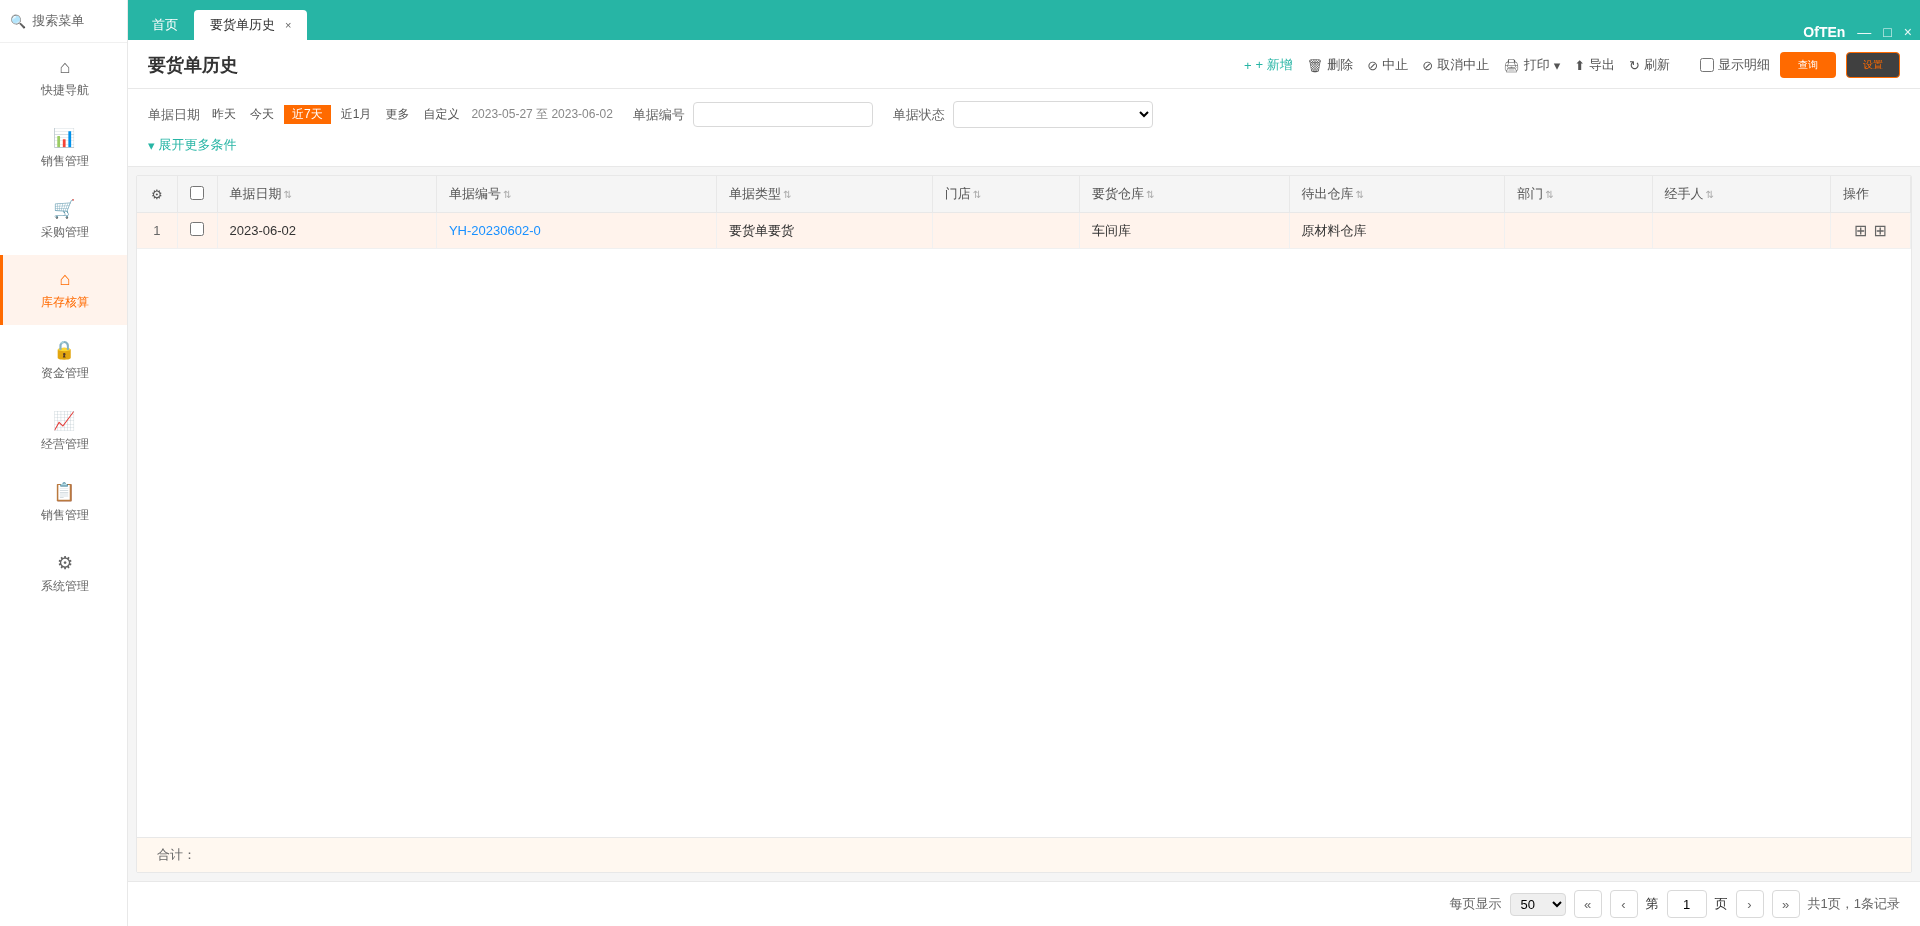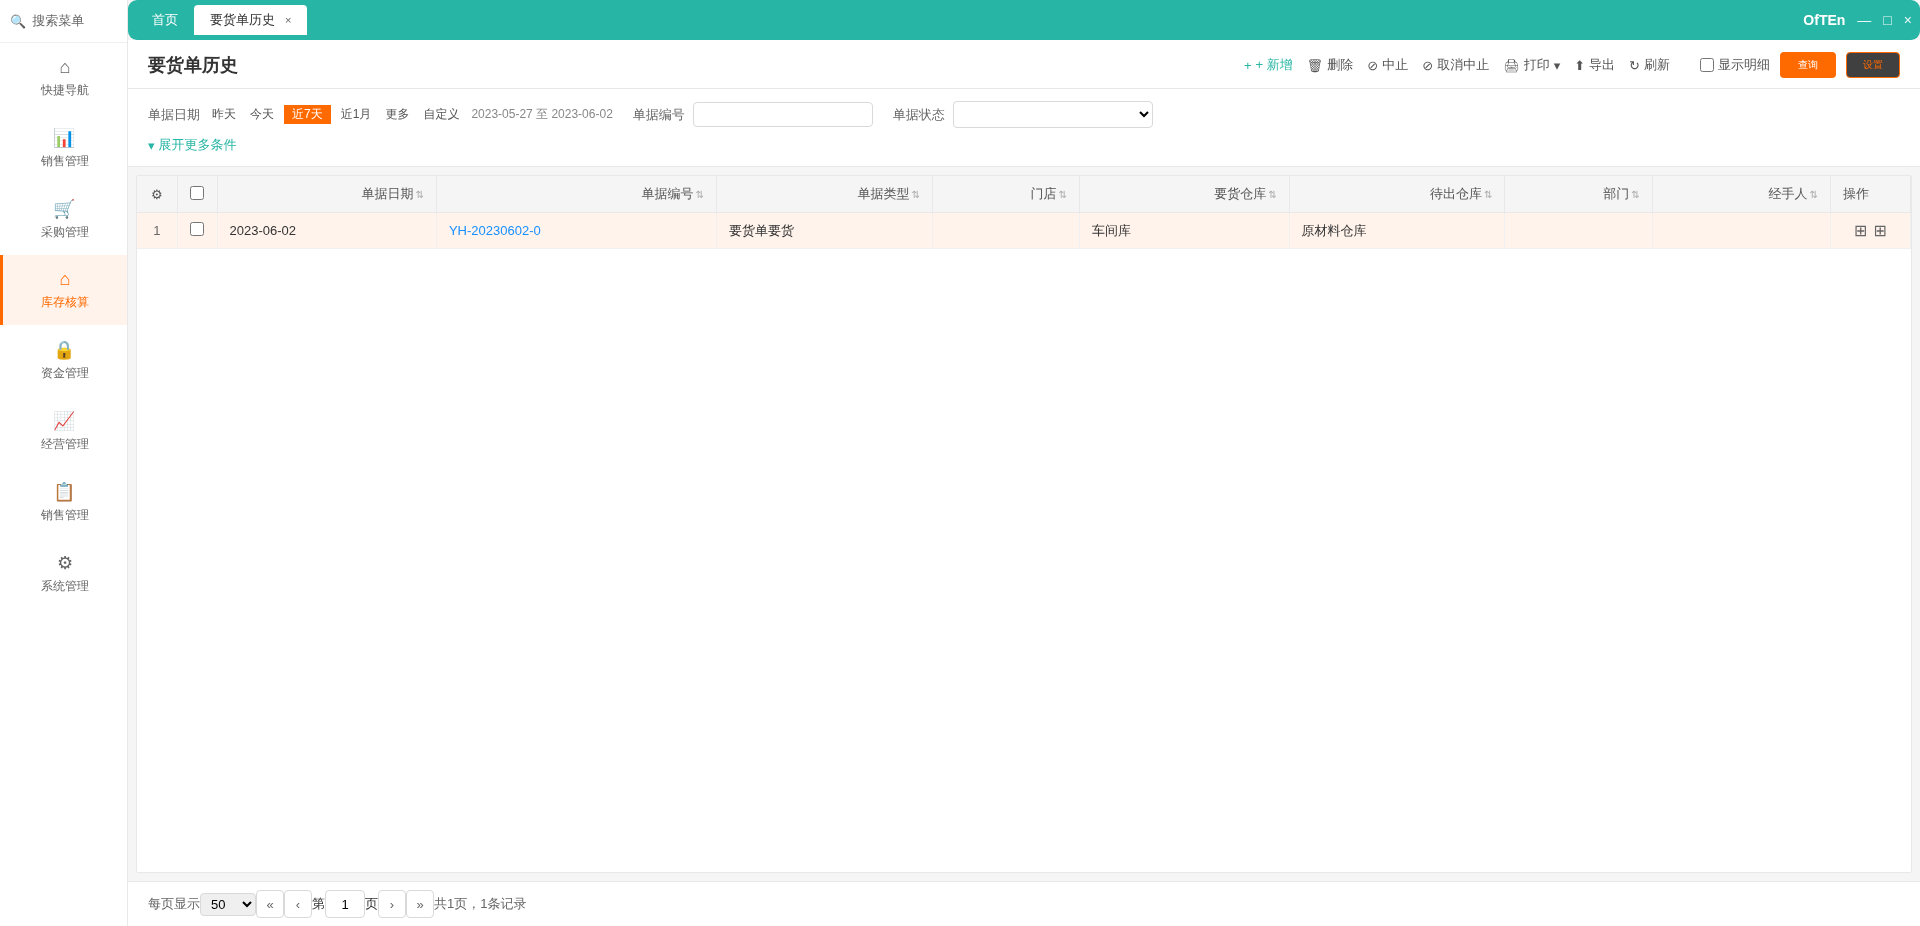--- a/index.html
+++ b/index.html
@@ -42,25 +42,24 @@
     }
     .sidebar-item .icon { font-size: 18px; }
 
     
     .main { flex: 1; display: flex; flex-direction: column; height: 926px; overflow: hidden; }
 
     
     .tabs-bar {
       background: #27b5a5;
       display: flex;
-      align-items: center;
+      align-items: flex-end;
       height: 40px;
       padding: 0 8px;
       flex-shrink: 0;
-      border-radius: 9px;
     }
     .tab {
       display: flex;
       align-items: center;
       padding: 0 16px;
       height: 30px;
       cursor: pointer;
       color: #fff;
       font-size: 13px;
       gap: 6px;
@@ -226,21 +225,21 @@
     }
     .table-container { flex: 1; overflow: auto; }
     table {
       width: 100%;
       border-collapse: collapse;
       font-size: 13px;
     }
     thead tr { background: #f5f5f5; border-bottom: 1px solid #e8e8e8; }
     thead th {
       padding: 9px 12px;
-      text-align: right;
+      text-align: left;
       color: #555;
       font-weight: normal;
       white-space: nowrap;
       border-right: 1px solid #e8e8e8;
       position: relative;
     }
     thead th .sort-icon { color: #aaa; font-size: 10px; margin-left: 2px; }
     thead th.settings-col { width: 40px; text-align: center; }
     thead th.checkbox-col { width: 40px; text-align: center; }
     thead th.op-col { width: 80px; text-align: left; }
@@ -270,21 +269,22 @@
     }
     .footer-total { color: #666; font-size: 13px; }
 
     
     .pagination-bar {
       background: #fff;
       border-top: 1px solid #e8e8e8;
       padding: 8px 20px;
       display: flex;
       align-items: center;
-      gap: 0;
+      justify-content: flex-end;
+      gap: 8px;
       flex-shrink: 0;
       font-size: 13px;
     }
     .page-size-label { color: #666; }
     .page-size-select {
       border: 1px solid #d9d9d9;
       border-radius: 4px;
       padding: 2px 6px;
       font-size: 13px;
     }
@@ -489,20 +489,23 @@
       <div class="row-actions">
         <span class="row-action-btn">⊞</span>
         <span class="row-action-btn">⊞</span>
       </div>
     </td>
   </tr>
             </tbody>
         </table>
       </div>
 
+      <div class="table-footer">
+        <span class="footer-total">合计：</span>
+      </div>
     </div>
 
     <div class="pagination-bar">
       <span class="page-size-label">每页显示</span>
       <select class="page-size-select" id="page-size-select"><option value="10">10</option><option value="20">20</option><option value="50" selected="">50</option><option value="100">100</option></select>
       <div class="page-btn">
         <span>«</span>
       </div>
       <div class="page-btn">
         <span>‹</span>

